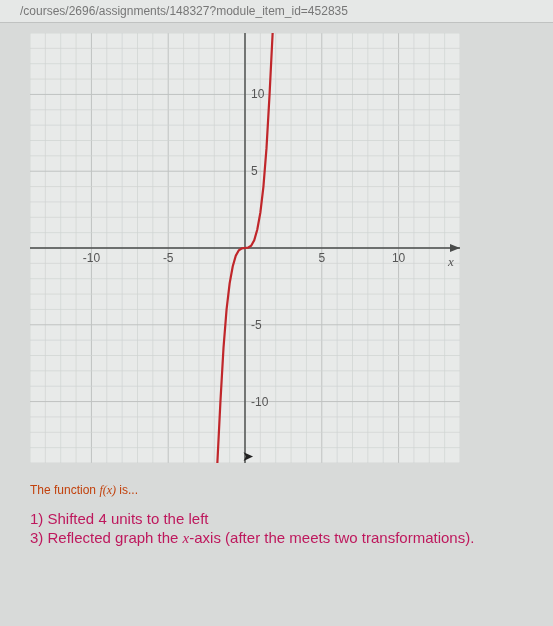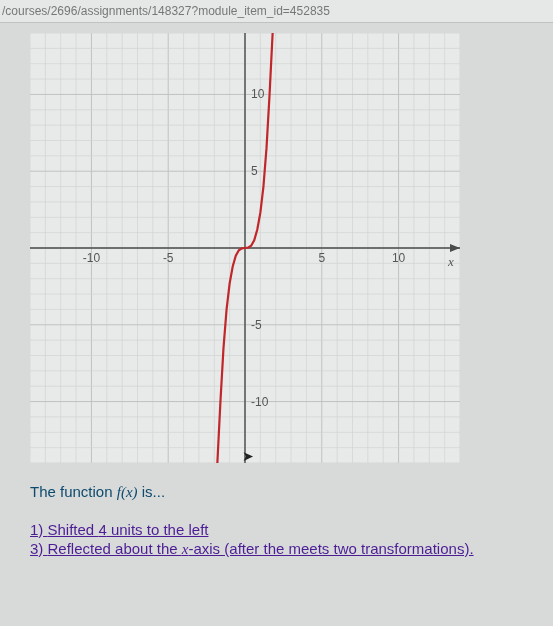--- a/index.html
+++ b/index.html
@@ -7,21 +7,21 @@
       width: 553px;
       height: 626px;
       background: #d8dad9;
       font-family: Arial, Helvetica, sans-serif;
       overflow: hidden;
       position: relative;
     }
     .url-bar {
       background: #e6e8e7;
       border-bottom: 1px solid #c0c2c1;
-      padding: 4px 2px;
+      padding: 4px 20px;
       font-size: 12px;
       color: #777;
       white-space: nowrap;
       overflow: hidden;
     }
     .content {
       padding: 10px 20px 20px 30px;
     }
     .graph-wrap {
       width: 430px;
@@ -42,29 +42,28 @@
       font-size: 14px;
       color: #222;
       pointer-events: none;
     }
     .prompt {
       font-size: 15px;
       color: #1a1a1a;
       margin-bottom: 14px;
     }
     .lead {
-      font-size: 15px;
-      color: #0c4a6e;
-      margin-bottom: 20px;
+      font-size: 12px;
+      color: #c2410c;
+      margin-bottom: 12px;
     }
     .cond {
       font-size: 15px;
-      color: #4c1d95;
+      color: #be185d;
       margin-bottom: 2px;
-      text-decoration: underline;
     }
     .mathvar { font-style: italic; font-family: 'Times New Roman', serif; }
     .gridline { stroke: #bfc2c1; stroke-width: 1; }
     .gridline-minor { stroke: #cfd2d1; stroke-width: 0.7; }
     .axis { stroke: #4a4c4b; stroke-width: 1.4; }
     .ticklabel { font: 12px Arial; fill: #555; }
     .curve { stroke: #c0262a; stroke-width: 2.2; fill: none; }
     .axislbl { font: italic 13px 'Times New Roman', serif; fill: #555; }
   </style>
 </head>
@@ -158,16 +157,16 @@
 
   <span class="cursor-icon">➤</span>
 
 
   <p class="lead">
     <span>The function </span><span class="mathvar">f(x)</span><span> is...</span>
   </p>
 
   <div id="conds">
       <p class="cond"><span>1) </span><span>Shifted </span><span>4</span><span> units to the left</span></p>
-      <p class="cond"><span>3) </span><span>Reflected about the </span><span class="mathvar">x</span><span>-axis (after the meets two transformations).</span></p>
+      <p class="cond"><span>3) </span><span>Reflected graph the </span><span class="mathvar">x</span><span>-axis (after the meets two transformations).</span></p>
     </div>
 
 </div>
 
 </body></html>

